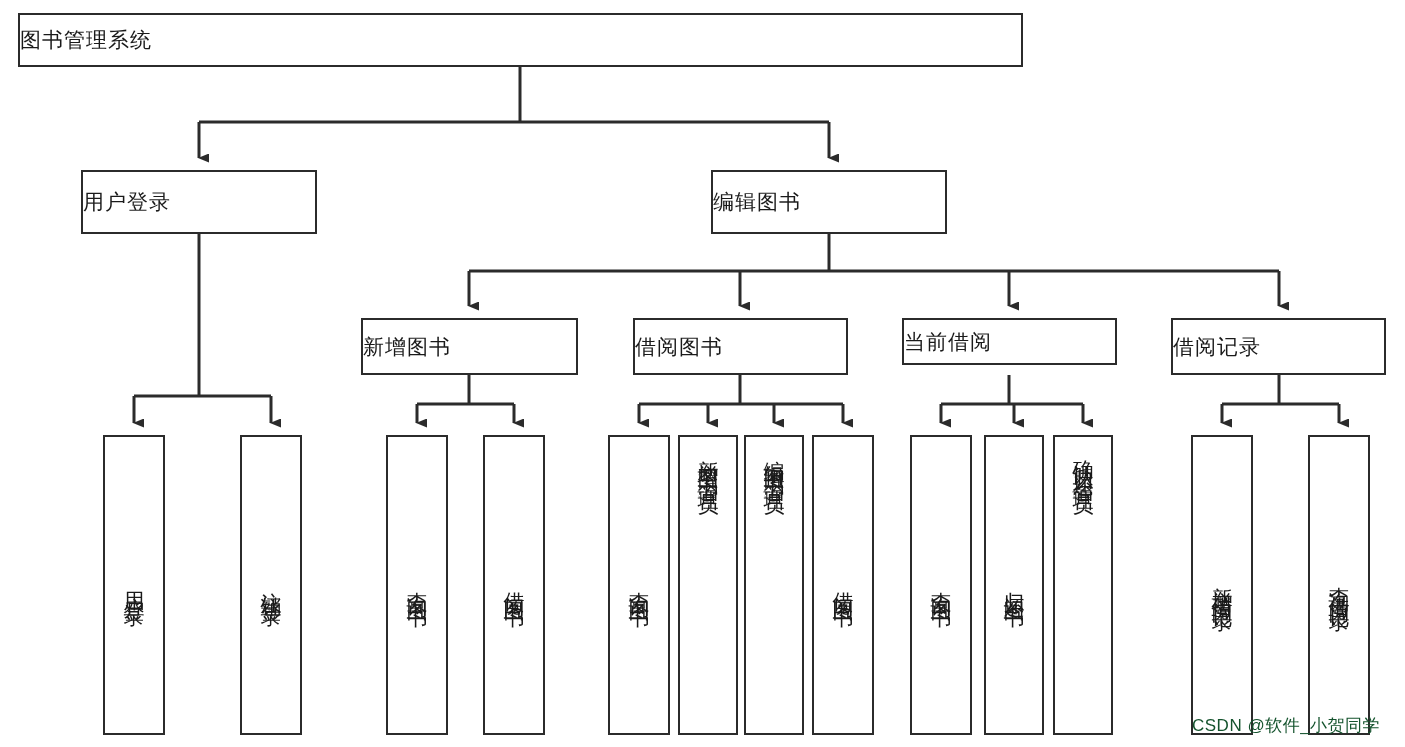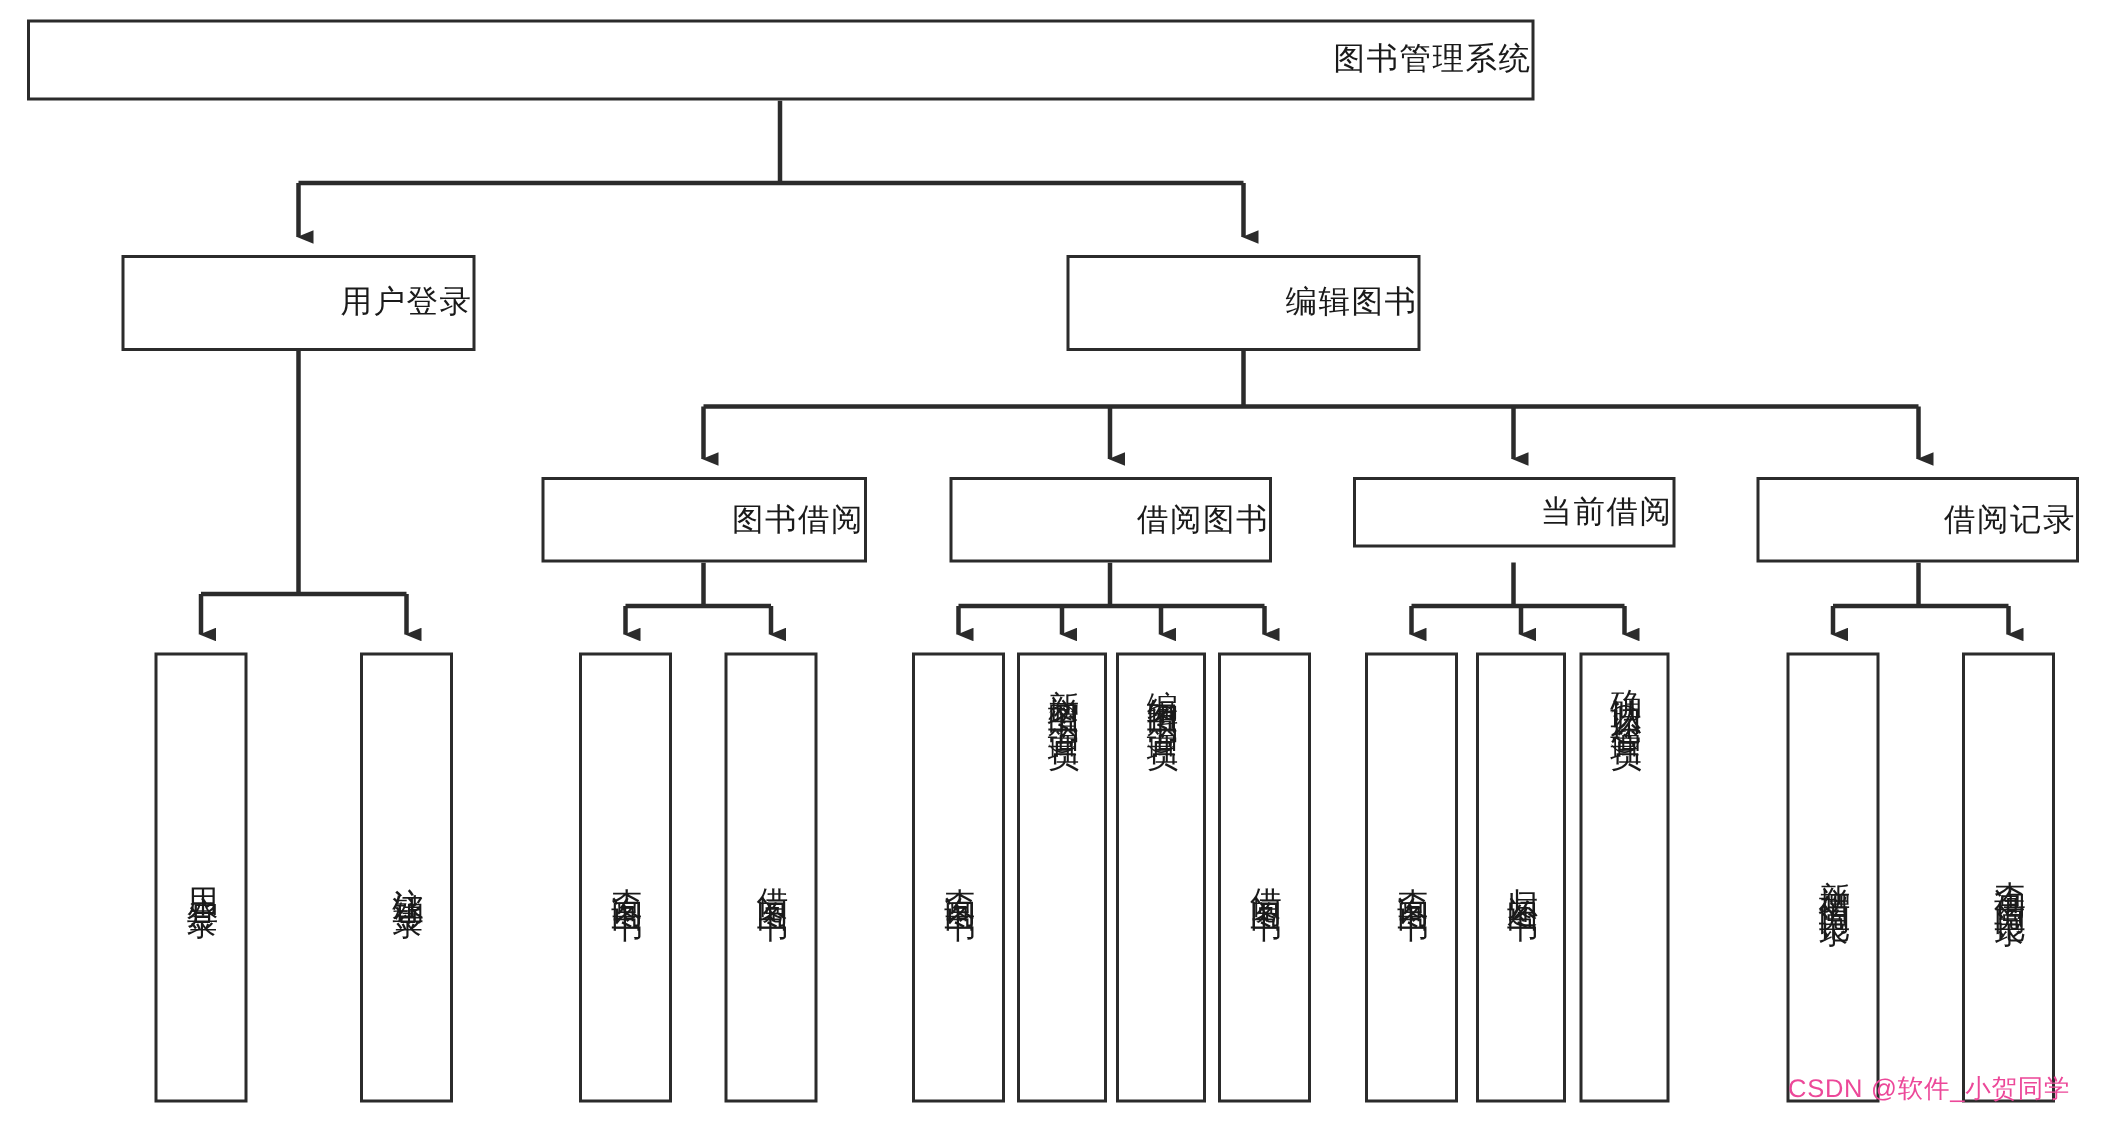--- a/index.html
+++ b/index.html
@@ -27,21 +27,21 @@
     height: 747px;
     pointer-events: none;
   }
   .node {
     position: absolute;
     box-sizing: border-box;
     border: 2px solid #2b2b2b;
     background: #ffffff;
     display: flex;
     align-items: center;
-    justify-content: flex-end;
+    justify-content: flex-start;
     color: #1a1a1a;
     z-index: 2;
   }
   .node.horiz {
     font-size: 21px;
     letter-spacing: 1px;
     line-height: 1.2;
   }
   .node.vert {
     font-size: 21px;
@@ -59,21 +59,21 @@
   }
   .node.vert.center-v {
     align-items: center;
     padding-top: 0;
   }
   .watermark {
     position: absolute;
     left: 1192px;
     top: 714px;
     font-size: 17px;
-    color: #ec4899;
+    color: #14532d;
     white-space: nowrap;
     z-index: 3;
     letter-spacing: 0.5px;
   }
 </style>
 </head>
 <body>
 
 <div id="diagram-root">
 
@@ -132,21 +132,21 @@
   </div>
 
   <div class="node horiz" id="node-l2-0" style="left: 81px; top: 170px; width: 236px; height: 64px;">
     <span>用户登录</span>
   </div>
   <div class="node horiz" id="node-l2-1" style="left: 711px; top: 170px; width: 236px; height: 64px;">
     <span>编辑图书</span>
   </div>
 
   <div class="node horiz" id="node-l3-0" style="left: 361px; top: 318px; width: 217px; height: 57px;">
-    <span>图书借阅</span>
+    <span>新增图书</span>
   </div>
   <div class="node horiz" id="node-l3-1" style="left: 633px; top: 318px; width: 215px; height: 57px;">
     <span>借阅图书</span>
   </div>
   <div class="node horiz" id="node-l3-2" style="left: 902px; top: 318px; width: 215px; height: 47px;">
     <span>当前借阅</span>
   </div>
   <div class="node horiz" id="node-l3-3" style="left: 1171px; top: 318px; width: 215px; height: 57px;">
     <span>借阅记录</span>
   </div>

